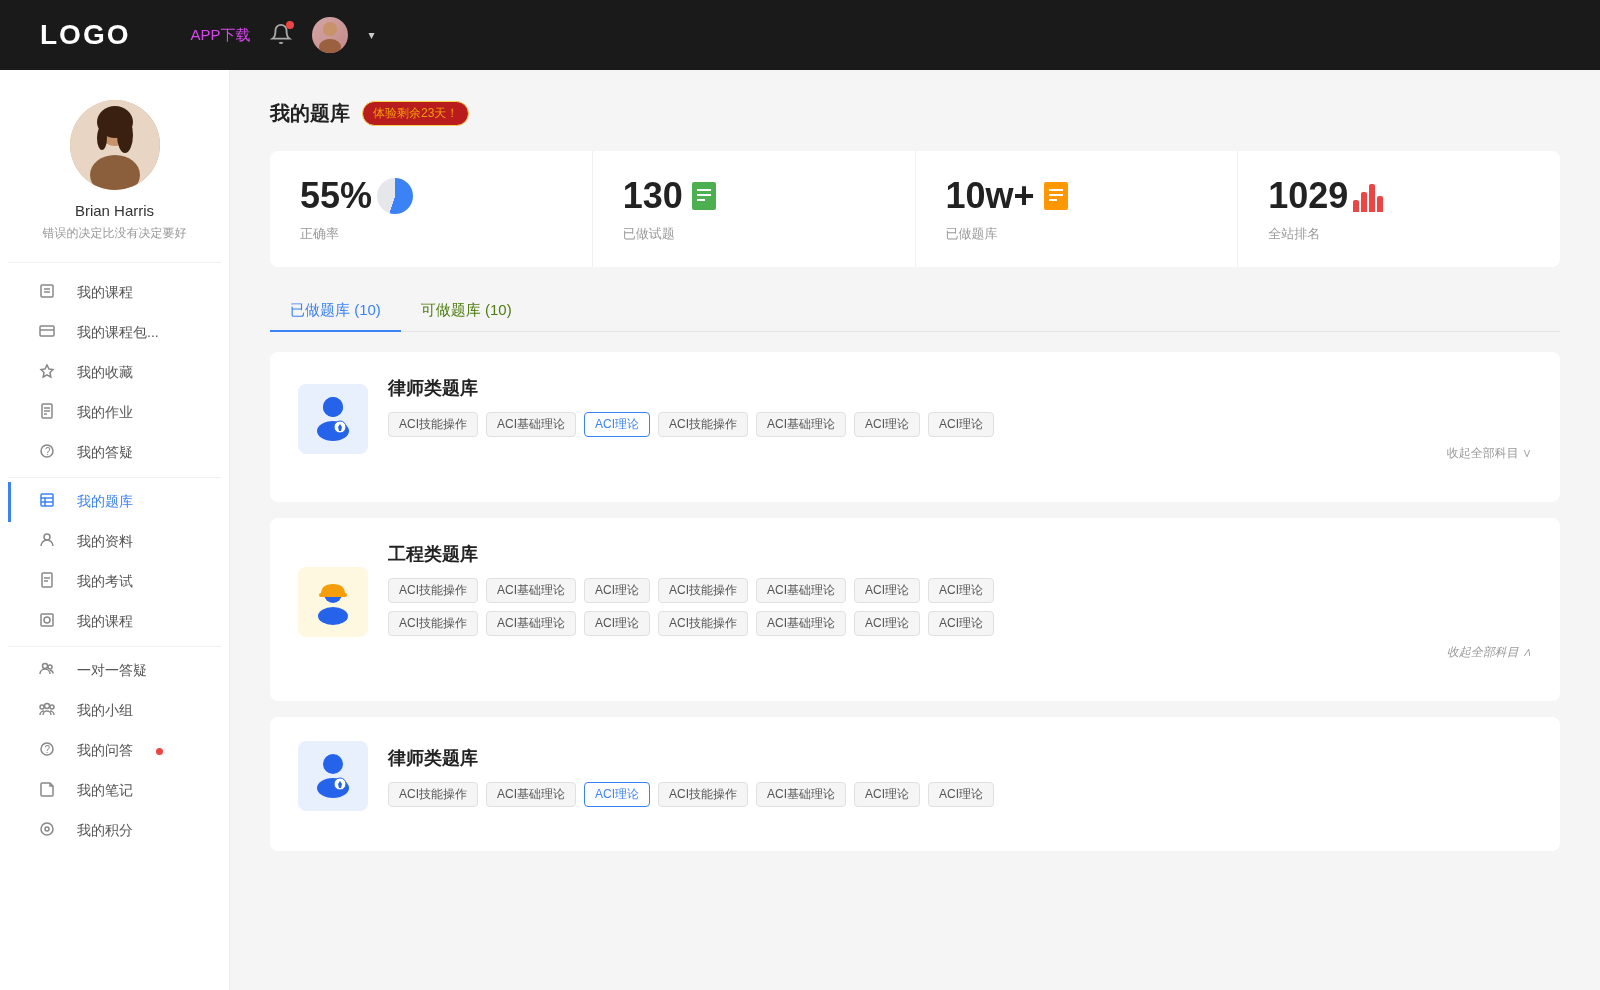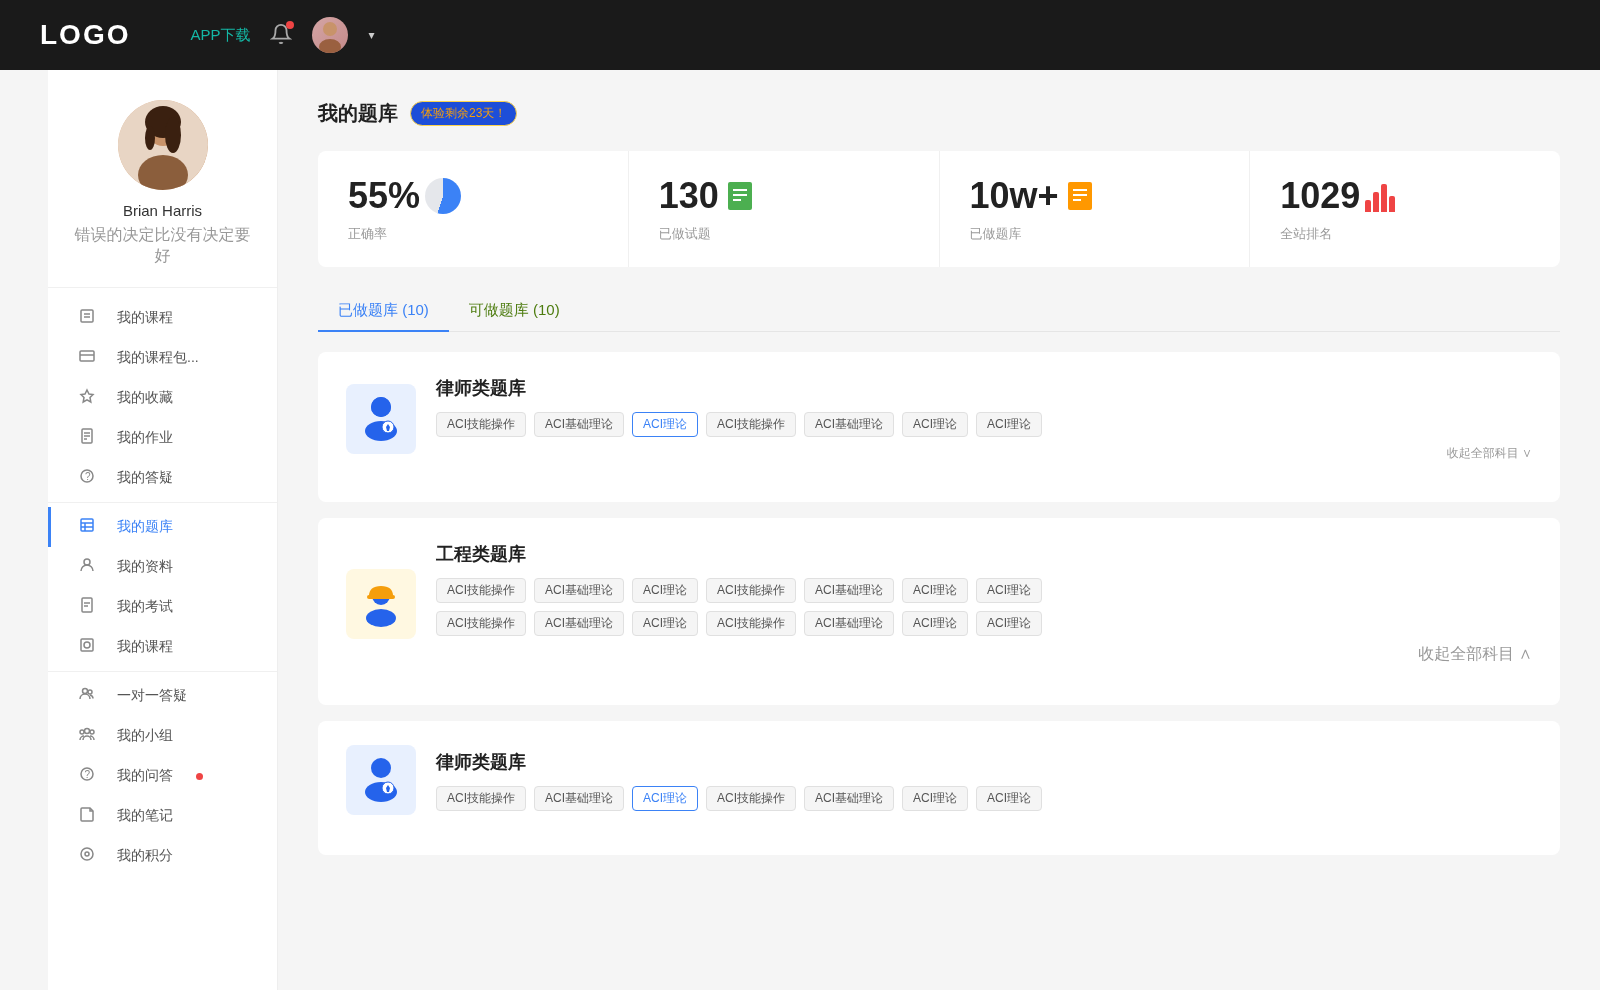--- a/index.html
+++ b/index.html
@@ -39,21 +39,21 @@
       border-bottom: 2px solid #3b82f6;
       padding-bottom: 2px;
     }
     .nav-right {
       display: flex;
       align-items: center;
       gap: 20px;
       color: #ccc;
       font-size: 15px;
     }
-    .nav-app-download { color: #14b8a6; cursor: pointer; }
+    .nav-app-download { color: #d946ef; cursor: pointer; }
     .nav-bell {
       position: relative;
       cursor: pointer;
     }
     .nav-bell-dot {
       width: 8px; height: 8px;
       background: #ef4444;
       border-radius: 50%;
       position: absolute;
       top: -2px; right: -2px;
@@ -75,23 +75,22 @@
     .layout {
       display: flex;
       min-height: calc(100vh - 70px);
     }
 
     
     .sidebar {
       width: 230px;
       background: #fff;
       border-right: 1px solid #eee;
-      padding: 30px 0 20px;
+      padding: 30px 8px 20px;
       flex-shrink: 0;
-      margin-left: 48px;
     }
     .sidebar-profile {
       text-align: center;
       padding: 0 20px 20px;
       border-bottom: 1px solid #f0f0f0;
       margin-bottom: 10px;
     }
     .sidebar-avatar {
       width: 90px; height: 90px;
       border-radius: 50%;
@@ -102,21 +101,21 @@
       align-items: center;
       justify-content: center;
     }
     .sidebar-name {
       font-size: 15px;
       font-weight: 500;
       color: #333;
       margin-bottom: 6px;
     }
     .sidebar-motto {
-      font-size: 16px;
+      font-size: 12px;
       color: #999;
     }
     .sidebar-menu {
       list-style: none;
     }
     .sidebar-menu-item {
       display: flex;
       align-items: center;
       padding: 10px 30px;
       font-size: 14px;
@@ -168,21 +167,21 @@
       align-items: center;
       gap: 12px;
       margin-bottom: 24px;
     }
     .page-title-text {
       font-size: 20px;
       font-weight: 600;
       color: #222;
     }
     .trial-badge {
-      background: #1d4ed8;
+      background: #b91c1c;
       color: #f59e0b;
       font-size: 12px;
       padding: 3px 10px;
       border-radius: 20px;
       border: 1px solid #fcd34d;
     }
 
     
     .stats-row {
       display: flex;
@@ -291,25 +290,26 @@
       margin-top: 8px;
     }
     .expand-btn {
       font-size: 12px;
       color: #999;
       text-align: right;
       margin-top: 8px;
       cursor: pointer;
     }
     .collapse-btn {
-      font-size: 16px;
+      font-size: 12px;
       color: #999;
       text-align: right;
       margin-top: 8px;
       cursor: pointer;
+      font-style: italic;
     }
 
     
     .pie-mock {
       width: 36px; height: 36px;
       border-radius: 50%;
       background: conic-gradient(#3b82f6 0% 55%, #e5e7eb 55% 100%);
       display: inline-block;
     }
     

